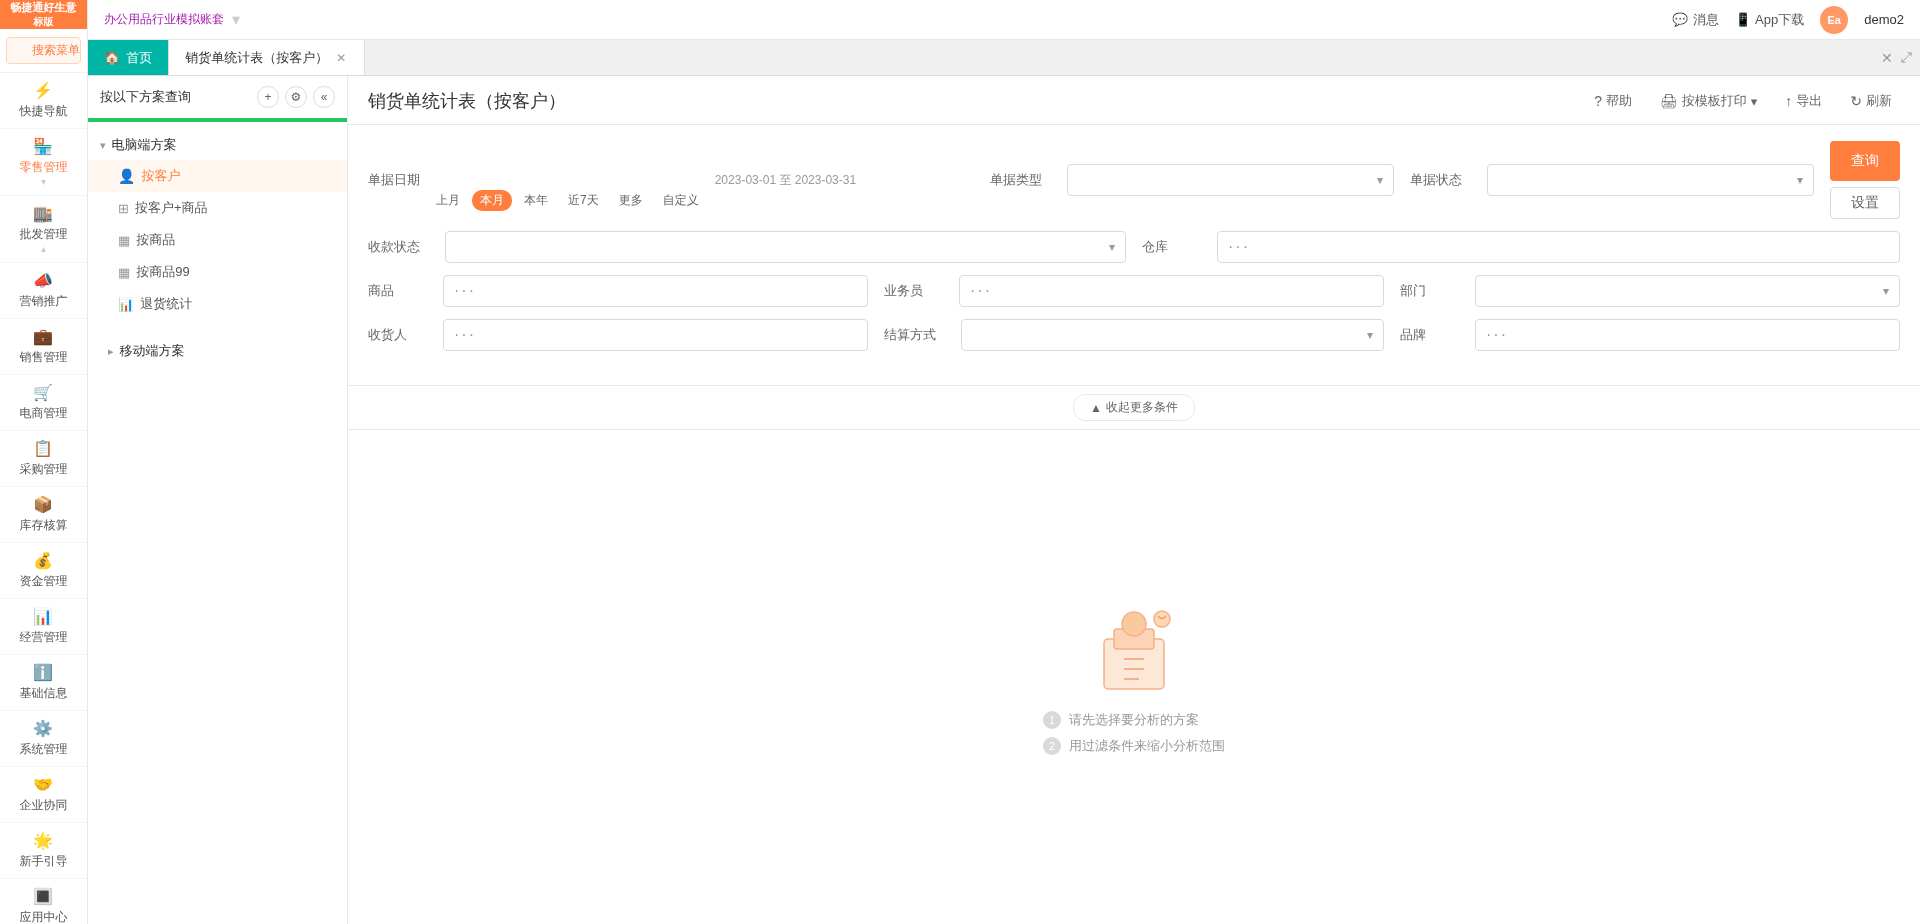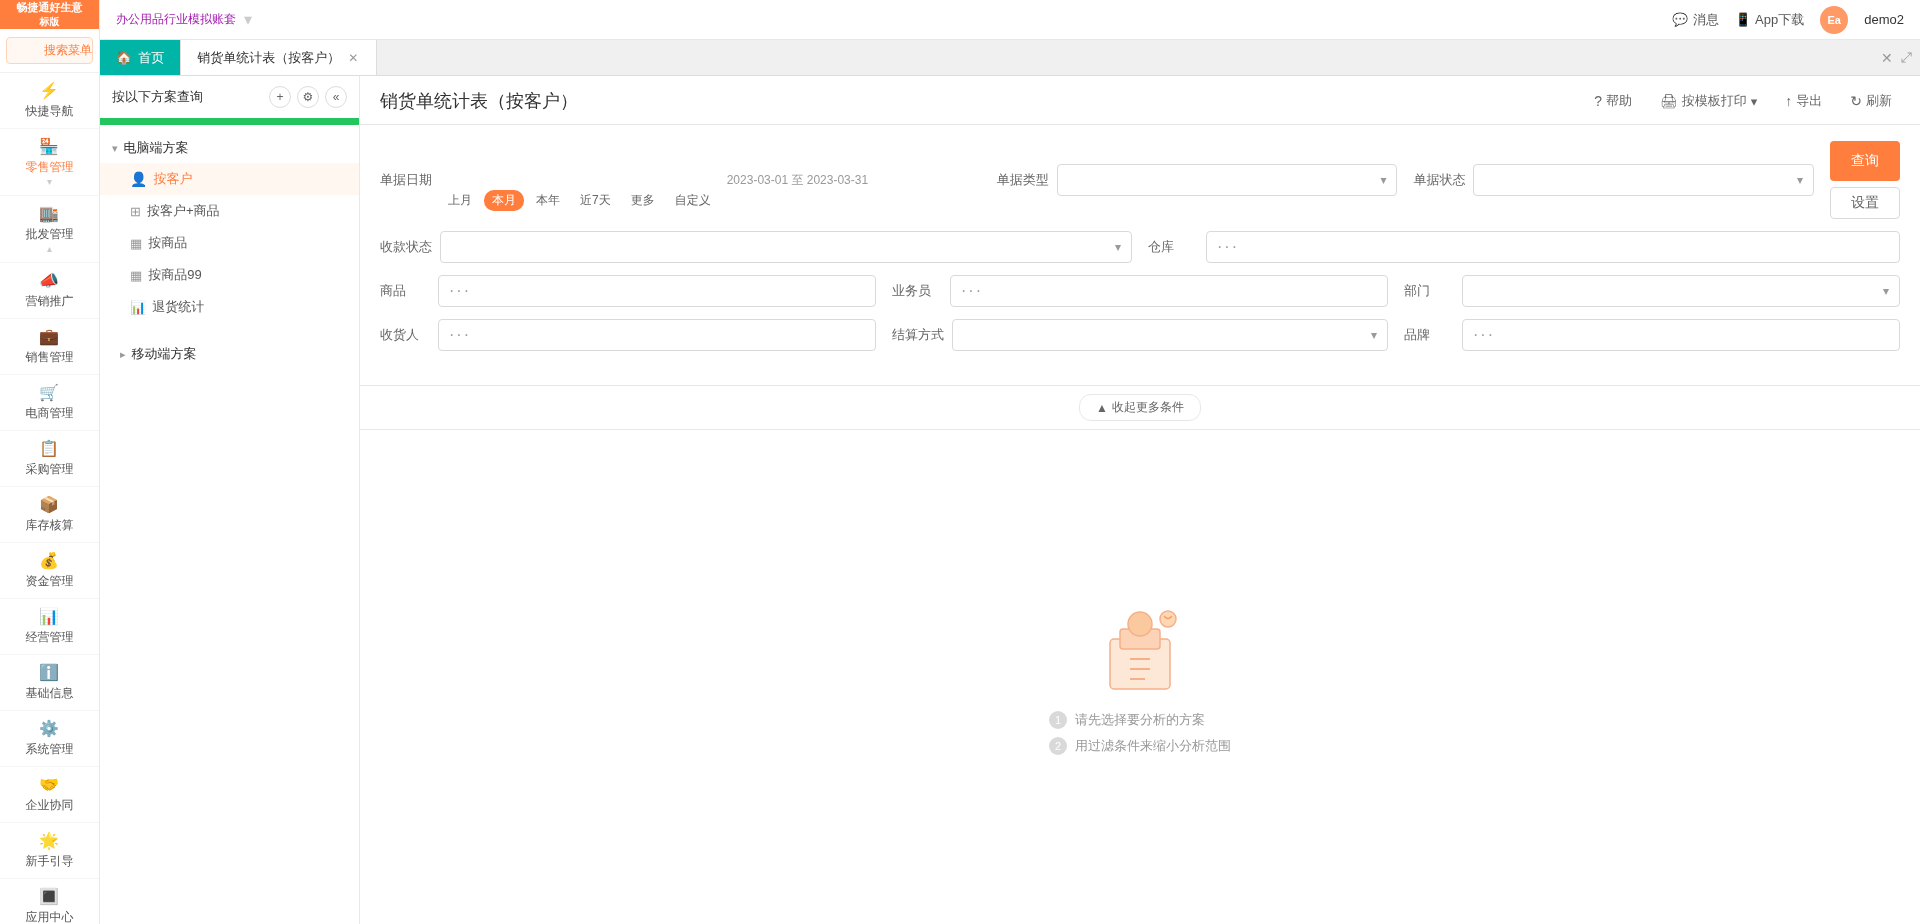--- a/index.html
+++ b/index.html
@@ -1,20 +1,20 @@
 <!DOCTYPE html>
 <html><head>
   <meta charset="utf-8">
   <style>
     * { box-sizing: border-box; margin: 0; padding: 0; font-family: 'Microsoft YaHei', Arial, sans-serif; }
     body { background: #f5f5f5; width: 1920px; height: 924px; overflow: hidden; display: flex; }
 
     
     .sidebar {
-      width: 100px;
+      width: 88px;
       background: #fff;
       height: 924px;
       display: flex;
       flex-direction: column;
       border-right: 1px solid #e8e8e8;
       flex-shrink: 0;
     }
     .sidebar-logo {
       height: 50px;
       background: #ff7d3d;
@@ -168,21 +168,21 @@
       background: #fff;
       border-right: 1px solid #e8e8e8;
       flex-shrink: 0;
       overflow-y: auto;
     }
     .left-panel-header {
       display: flex;
       align-items: center;
       justify-content: space-between;
       padding: 10px 12px;
-      border-bottom: 7px solid #22c55e;
+      border-bottom: 4px solid #22c55e;
       font-size: 13px;
       color: #333;
     }
     .left-panel-header-title { font-weight: 500; }
     .left-panel-actions {
       display: flex;
       gap: 6px;
       align-items: center;
     }
     .left-panel-action-btn {
@@ -279,21 +279,21 @@
     .filter-row {
       display: flex;
       align-items: center;
       gap: 16px;
       margin-bottom: 12px;
     }
     .filter-row:last-child { margin-bottom: 18px; }
     .filter-item {
       display: flex;
       align-items: center;
-      gap: 8px;
+      gap: 25px;
       flex: 1;
     }
     .filter-label {
       font-size: 13px;
       color: #666;
       white-space: nowrap;
       min-width: 50px;
     }
     .filter-input {
       flex: 1;

